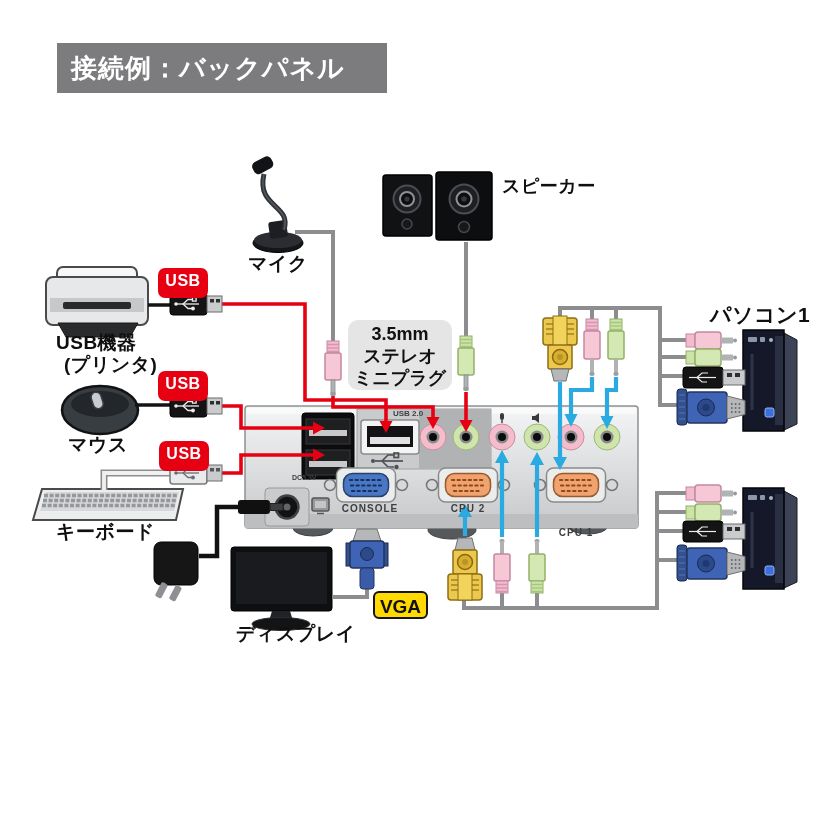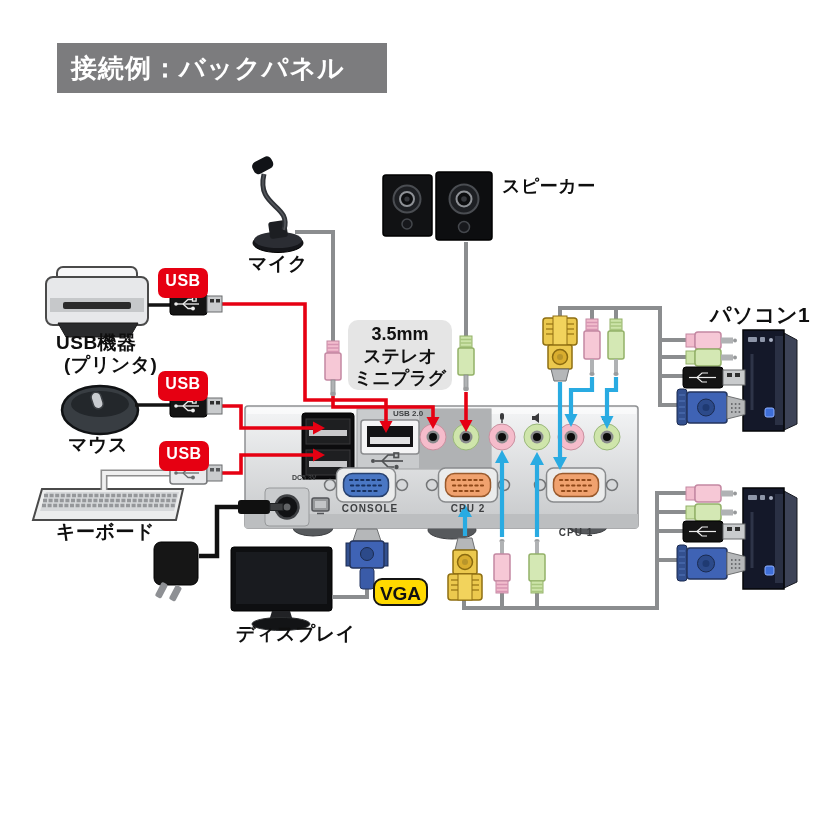--- a/index.html
+++ b/index.html
@@ -494,21 +494,21 @@
 
 <div class="note-box">
   <div>3.5mm</div>
   <div>ステレオ</div>
   <div>ミニプラグ</div>
 </div>
 
 <div class="usb-badge" style="left:158px;top:268px;">USB</div>
 <div class="usb-badge" style="left:158px;top:371px;">USB</div>
 <div class="usb-badge" style="left:159px;top:441px;">USB</div>
-<div class="vga-badge" style="left:373px;top:578px;">VGA</div>
+<div class="vga-badge" style="left:373px;top:591px;border-radius:6px;">VGA</div>
 
 <div class="tiny-label" style="left:364px;top:409px;font-size:8px;">USB 2.0</div>
 <div class="tiny-label" style="left:263px;top:474px;font-size:7px;">DC5.3V</div>
 <div class="port-label" style="left:340px;top:503px;width:60px;">CONSOLE</div>
 <div class="port-label" style="left:438px;top:503px;width:60px;">CPU 2</div>
 <div class="port-label" style="left:546px;top:503px;width:60px;margin-top:24px;">CPU 1</div>
 
 </div>
 
 </body></html>

